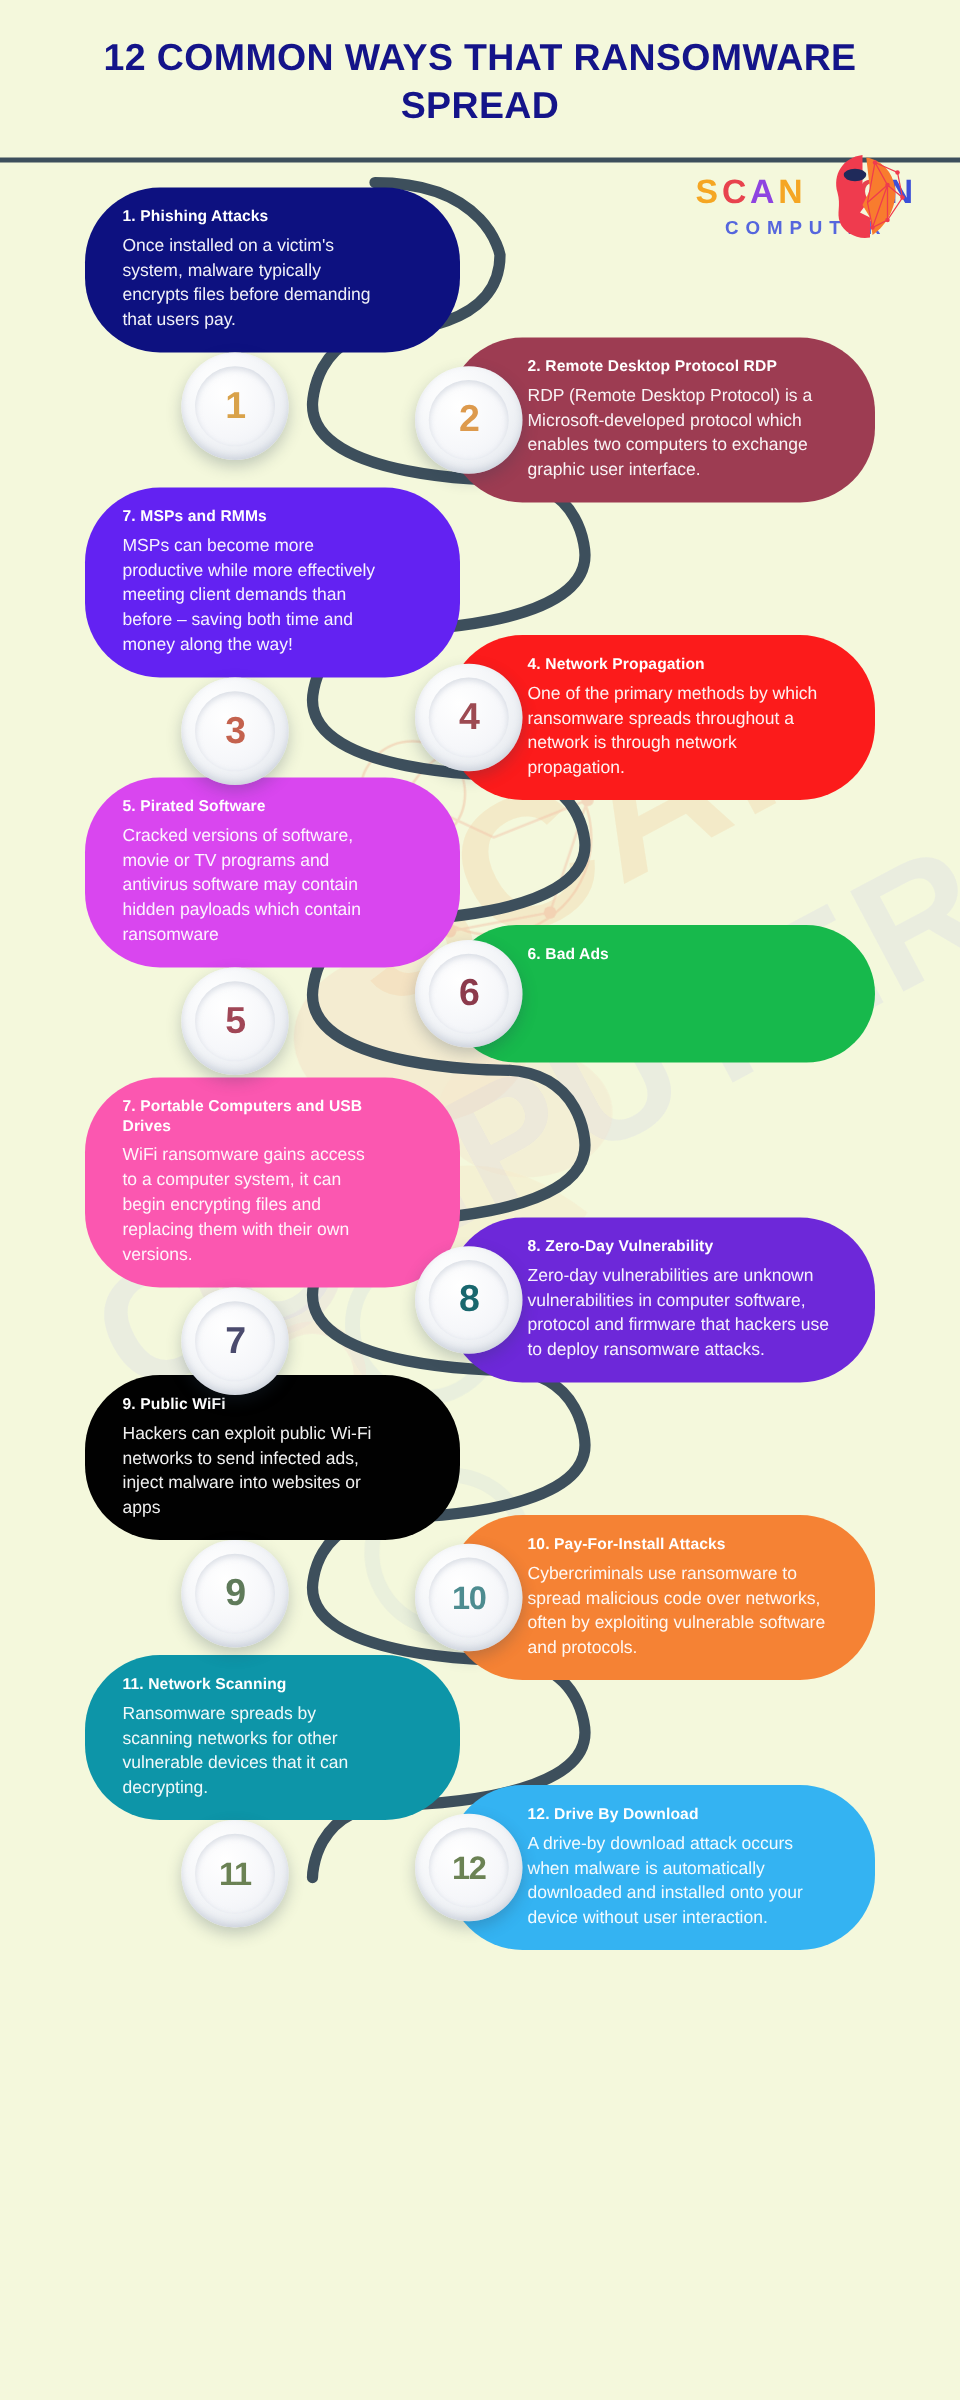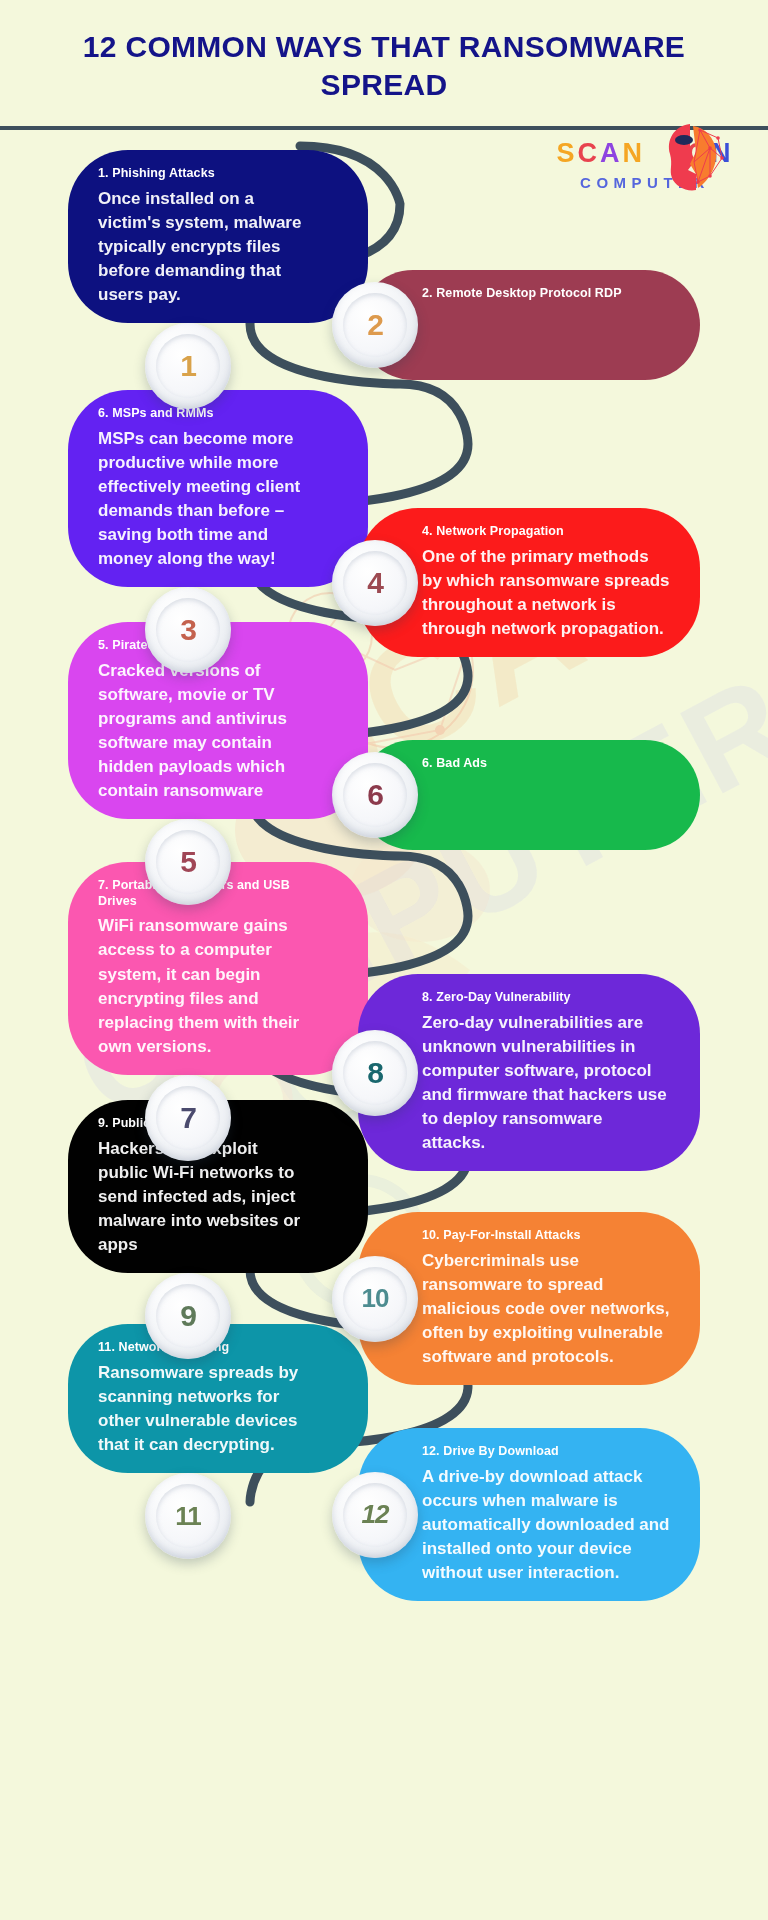--- a/index.html
+++ b/index.html
@@ -75,23 +75,23 @@
   .card.right-card { padding-left: 64px;  padding-right: 30px; }
 
   .card h3 {
     font-size: 12.5px;
     font-weight: 700;
     line-height: 1.25;
     margin-bottom: 5px;
     letter-spacing:.1px;
   }
   .card p {
-    font-size: 17px;
+    font-size: 14px;
     line-height: 1.42;
-    font-weight: 700;
+    font-weight: 400;
     color: rgba(255,255,255,.94);
   }
 
   
   .badge {
     width: 86px; height: 86px; border-radius:50%;
     background: radial-gradient(circle at 34% 28%, #ffffff 0%, #f2f4f7 52%, #e2e6ec 100%);
     box-shadow: 0 5px 12px rgba(40,60,80,.25), inset 0 -3px 6px rgba(170,180,195,.45);
     display:flex; align-items:center; justify-content:center;
     position:relative; flex:none; z-index:4;
@@ -203,25 +203,26 @@
       <div class="badge ovl-left">
         <span style="color: rgb(217, 162, 74);">1</span>
       </div>
     </div>
     <div class="row right" style="top: 152px;">
       <div class="badge ovl-right">
         <span style="color: rgb(221, 154, 77);">2</span>
       </div>
       <div class="card right-card" style="background: rgb(157, 60, 82); width: 342px; min-height: 110px;">
         <h3>2. Remote Desktop Protocol RDP</h3>
+        <p>RDP (Remote Desktop Protocol) is a Microsoft-developed protocol which enables two computers to exchange graphic user interface.</p>
       </div>
     </div>
     <div class="row left" style="top: 272px;">
       <div class="card left-card" style="background: rgb(99, 34, 242); width: 300px; min-height: 108px;">
-        <h3>6. MSPs and RMMs</h3>
+        <h3>7. MSPs and RMMs</h3>
         <p>MSPs can become more productive while more effectively meeting client demands than before – saving both time and money along the way!</p>
       </div>
       <div class="badge ovl-left">
         <span style="color: rgb(196, 98, 78);">3</span>
       </div>
     </div>
     <div class="row right" style="top: 390px;">
       <div class="badge ovl-right">
         <span style="color: rgb(157, 74, 82);">4</span>
       </div>
@@ -287,20 +288,20 @@
       <div class="card left-card" style="background: rgb(13, 149, 168); width: 300px; min-height: 94px;">
         <h3>11. Network Scanning</h3>
         <p>Ransomware spreads by scanning networks for other vulnerable devices that it can decrypting.</p>
       </div>
       <div class="badge b-wide ovl-left">
         <span style="color: rgb(107, 130, 84);">11</span>
       </div>
     </div>
     <div class="row right" style="top: 1310px;">
       <div class="badge b-wide ovl-right">
-        <span style="color: rgb(107, 130, 84); font-style: italic;">12</span>
+        <span style="color: rgb(107, 130, 84);">12</span>
       </div>
       <div class="card right-card" style="background: rgb(52, 179, 242); width: 342px; min-height: 110px;">
         <h3>12. Drive By Download</h3>
         <p>A drive-by download attack occurs when malware is automatically downloaded and installed onto your device without user interaction.</p>
       </div>
     </div>
   </div>
 
 </body></html>

